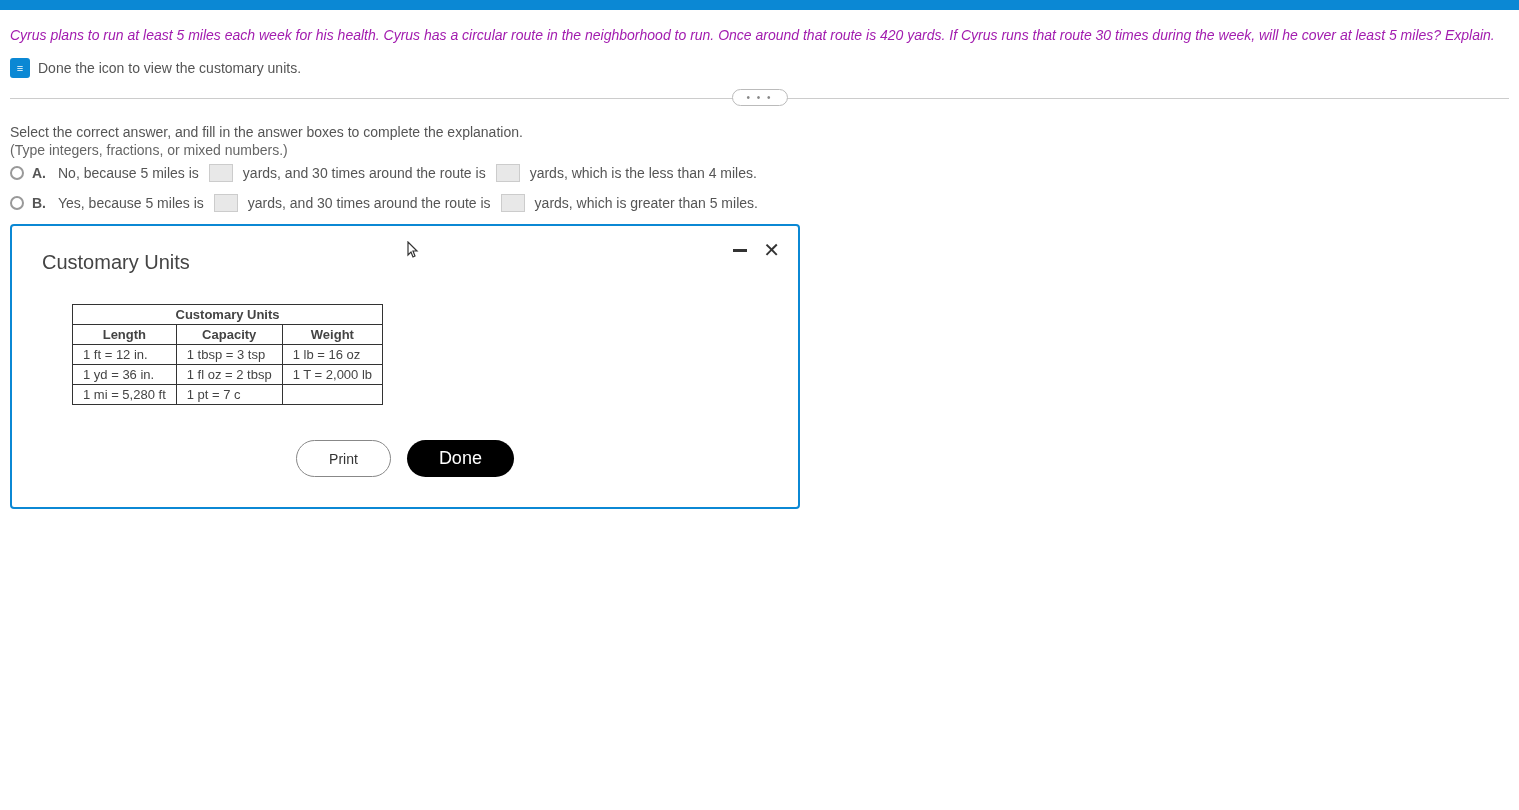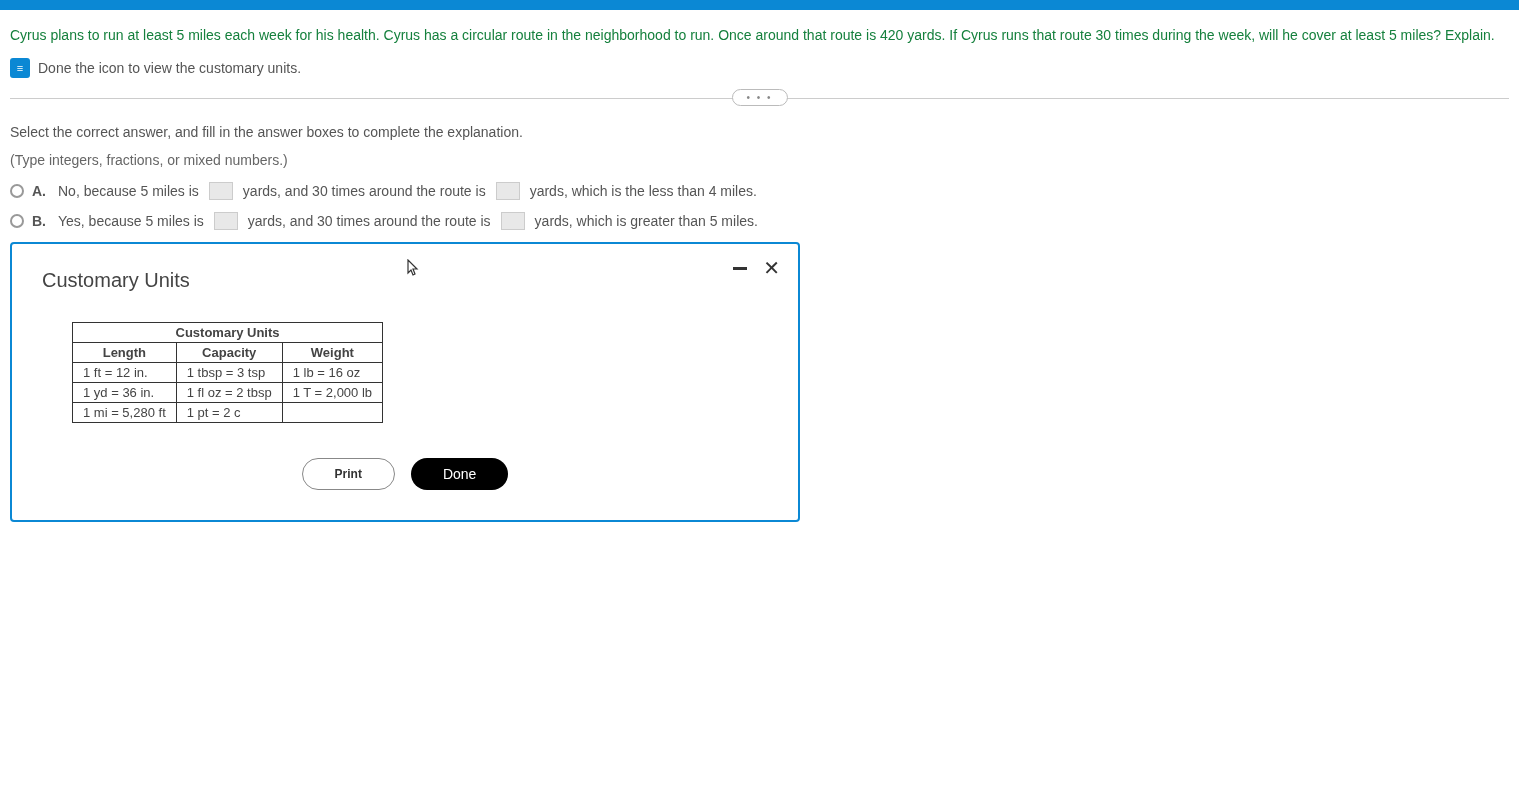--- a/index.html
+++ b/index.html
@@ -13,23 +13,24 @@
       overflow: hidden;
     }
     .top-bar {
       height: 10px;
       background: #0b88d4;
     }
     .content {
       padding: 15px 10px;
     }
     .question-text {
-      color: #15803d;
+      color: #a21caf;
       line-height: 1.5;
       margin-bottom: 12px;
+      font-style: italic;
     }
     .icon-link {
       display: flex;
       align-items: center;
       gap: 8px;
       color: #555;
       margin-bottom: 20px;
     }
     .icon-box {
       width: 20px;
@@ -55,25 +56,25 @@
       border: 1px solid #bbb;
       border-radius: 12px;
       padding: 2px 14px;
       background: #fff;
       font-size: 10px;
       letter-spacing: 2px;
       color: #888;
     }
     .instruction-text {
       color: #555;
-      margin-bottom: 12px;
+      margin-bottom: 2px;
     }
     .hint-text {
       color: #666;
-      margin-bottom: 14px;
+      margin-bottom: 6px;
     }
     .option-row {
       display: flex;
       align-items: center;
       gap: 8px;
       margin-bottom: 12px;
       color: #555;
     }
     .radio {
       width: 14px;
@@ -152,31 +153,30 @@
       display: flex;
       gap: 16px;
       justify-content: center;
     }
     .btn-print {
       border: 1px solid #888;
       border-radius: 20px;
       padding: 8px 32px;
       background: #fff;
       color: #333;
-      font-size: 12px;
+      font-size: 14px;
       cursor: pointer;
-      font-weight: bold;
     }
     .btn-done {
       border: none;
       border-radius: 20px;
       padding: 8px 32px;
       background: #000;
       color: #fff;
-      font-size: 14px;
+      font-size: 18px;
       cursor: pointer;
     }
     .cursor-icon {
       position: absolute;
       top: 15px;
       left: 395px;
       font-size: 16px;
       color: #333;
     }
   </style>
@@ -247,21 +247,21 @@
         <td>1 tbsp = 3 tsp</td>
         <td>1 lb = 16 oz</td>
       </tr>
       <tr>
         <td>1 yd = 36 in.</td>
         <td>1 fl oz = 2 tbsp</td>
         <td>1 T = 2,000 lb</td>
       </tr>
       <tr>
         <td>1 mi = 5,280 ft</td>
-        <td>1 pt = 2 c</td>
+        <td>1 pt = 7 c</td>
         <td></td>
       </tr>
     </tbody>
       </table>
 
     <div class="popup-buttons">
       <button class="btn-print">Print</button>
       <button class="btn-done">Done</button>
     </div>
   </div>

